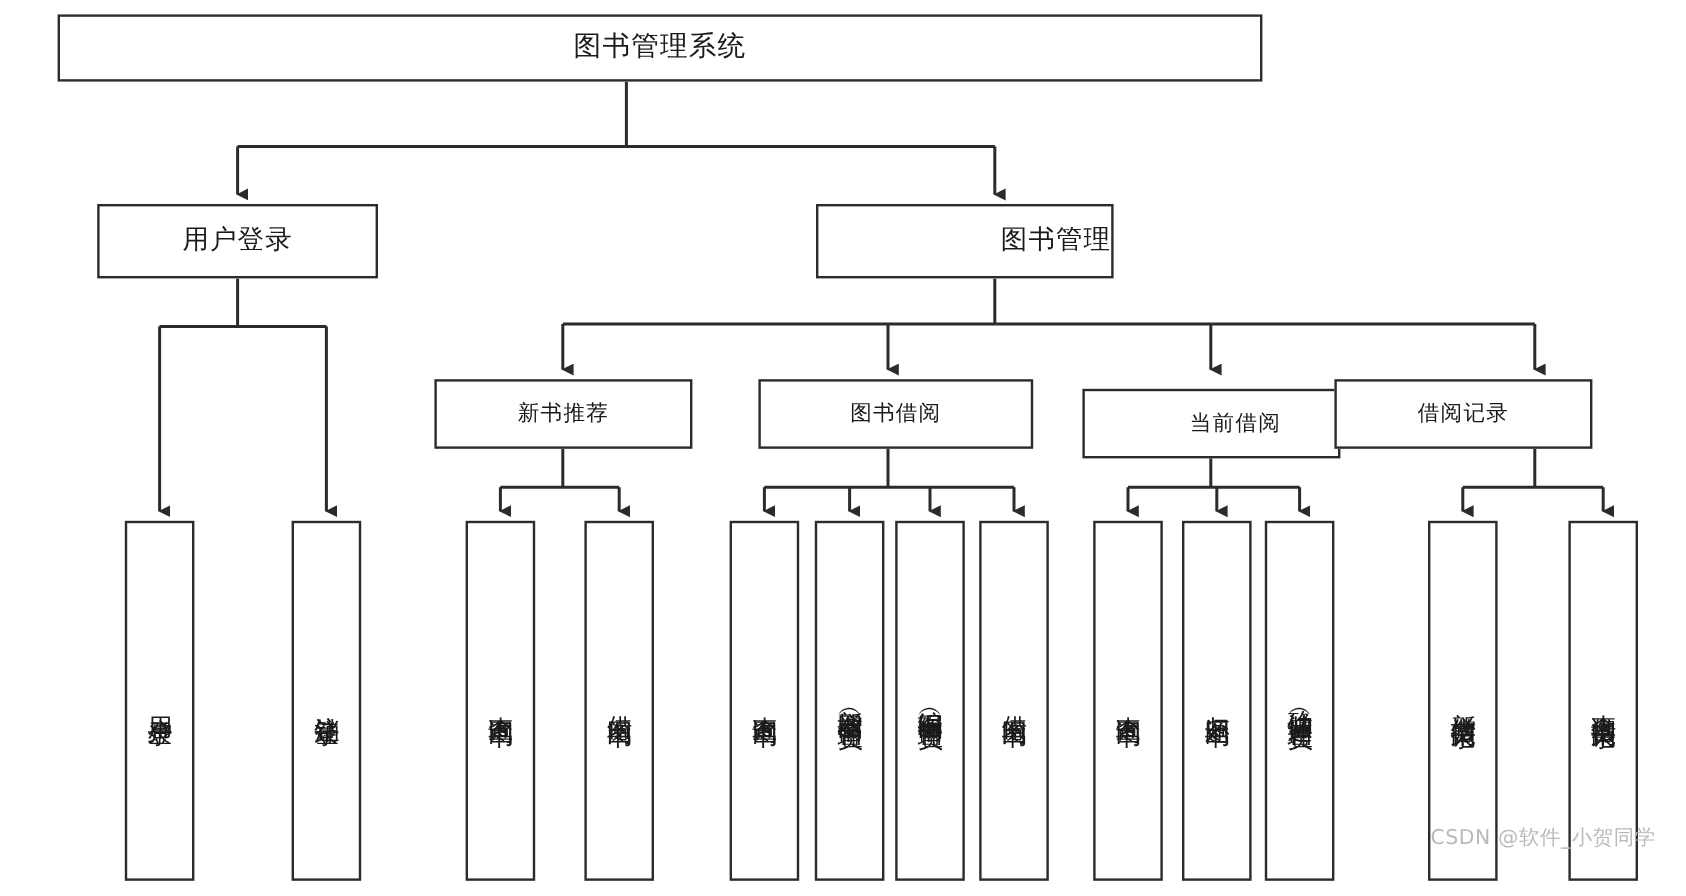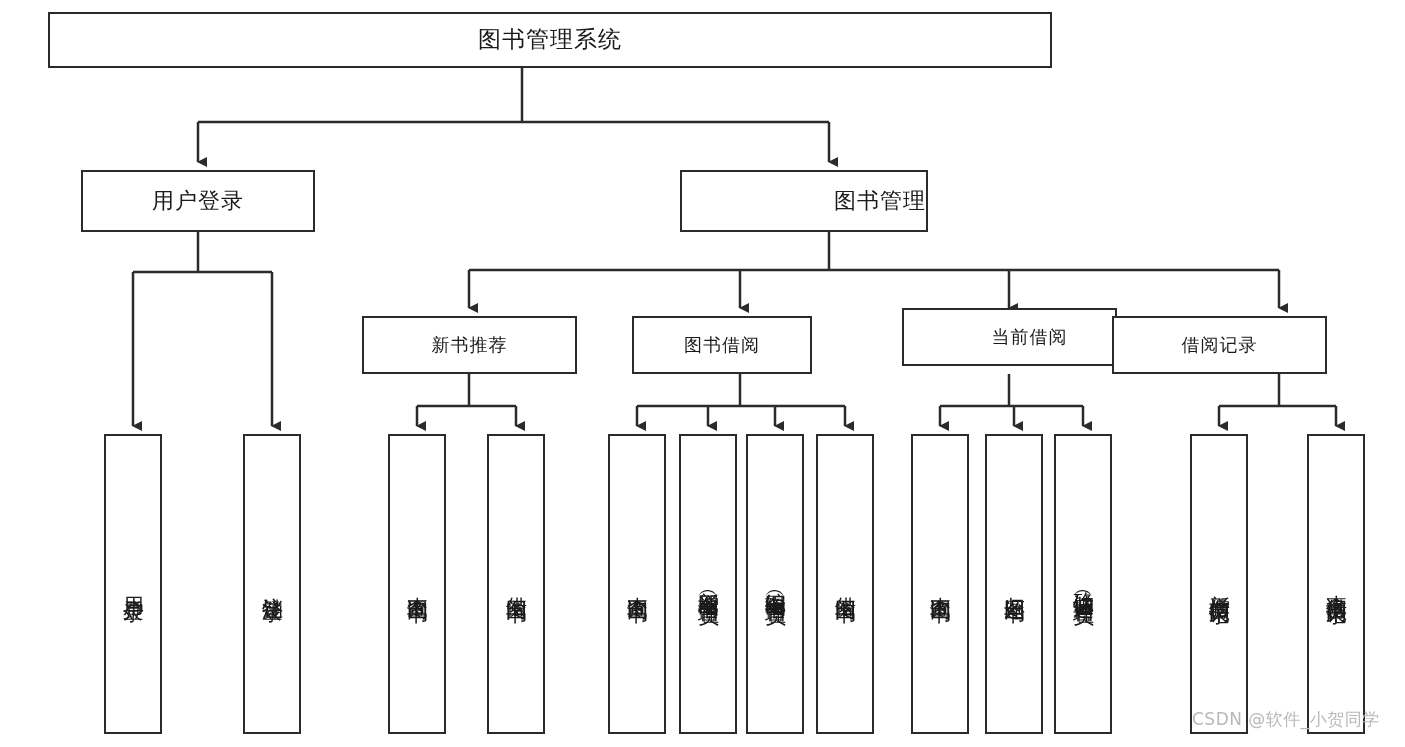--- a/index.html
+++ b/index.html
@@ -138,24 +138,24 @@
   <div class="node-box node-l2" id="l2-0" style="left: 81px; top: 170px; width: 234px; height: 62px;">
     <span class="node-label">用户登录</span>
   </div>
   <div class="node-box node-l2" id="l2-1" style="left: 680px; top: 170px; width: 248px; height: 62px; justify-content: flex-end;">
     <span class="node-label">图书管理</span>
   </div>
 
   <div class="node-box node-l3" id="l3-0" style="left: 362px; top: 316px; width: 215px; height: 58px;">
     <span class="node-label">新书推荐</span>
   </div>
-  <div class="node-box node-l3" id="l3-1" style="left: 632px; top: 316px; width: 180px; height: 58px;">
+  <div class="node-box node-l3" id="l3-1" style="left: 632px; top: 316px; width: 229px; height: 58px;">
     <span class="node-label">图书借阅</span>
   </div>
-  <div class="node-box node-l3" id="l3-2" style="left: 902px; top: 308px; width: 215px; height: 58px; padding-left: 40px;">
+  <div class="node-box node-l3" id="l3-2" style="left: 902px; top: 324px; width: 215px; height: 58px; padding-left: 40px;">
     <span class="node-label">当前借阅</span>
   </div>
   <div class="node-box node-l3" id="l3-3" style="left: 1112px; top: 316px; width: 215px; height: 58px;">
     <span class="node-label">借阅记录</span>
   </div>
 
   <div class="leaf-box" id="leaf-0" style="left: 104px; top: 434px; width: 58px; height: 300px;">
     <span class="leaf-label">用户登录</span>
   </div>
   <div class="leaf-box" id="leaf-1" style="left: 243px; top: 434px; width: 58px; height: 300px;">
@@ -188,15 +188,15 @@
   <div class="leaf-box" id="leaf-10" style="left: 1054px; top: 434px; width: 58px; height: 300px;">
     <span class="leaf-label">确认归还（管理员）</span>
   </div>
   <div class="leaf-box" id="leaf-11" style="left: 1190px; top: 434px; width: 58px; height: 300px;">
     <span class="leaf-label">新增借阅记录</span>
   </div>
   <div class="leaf-box" id="leaf-12" style="left: 1307px; top: 434px; width: 58px; height: 300px;">
     <span class="leaf-label">查询借阅记录</span>
   </div>
 
-  <div class="watermark" id="watermark" style="left: 1192px; top: 708px;">CSDN @软件_小贺同学</div>
+  <div class="watermark" id="watermark" style="left: 1192px; top: 686px;">CSDN @软件_小贺同学</div>
 
 </div>
 
 </body></html>

